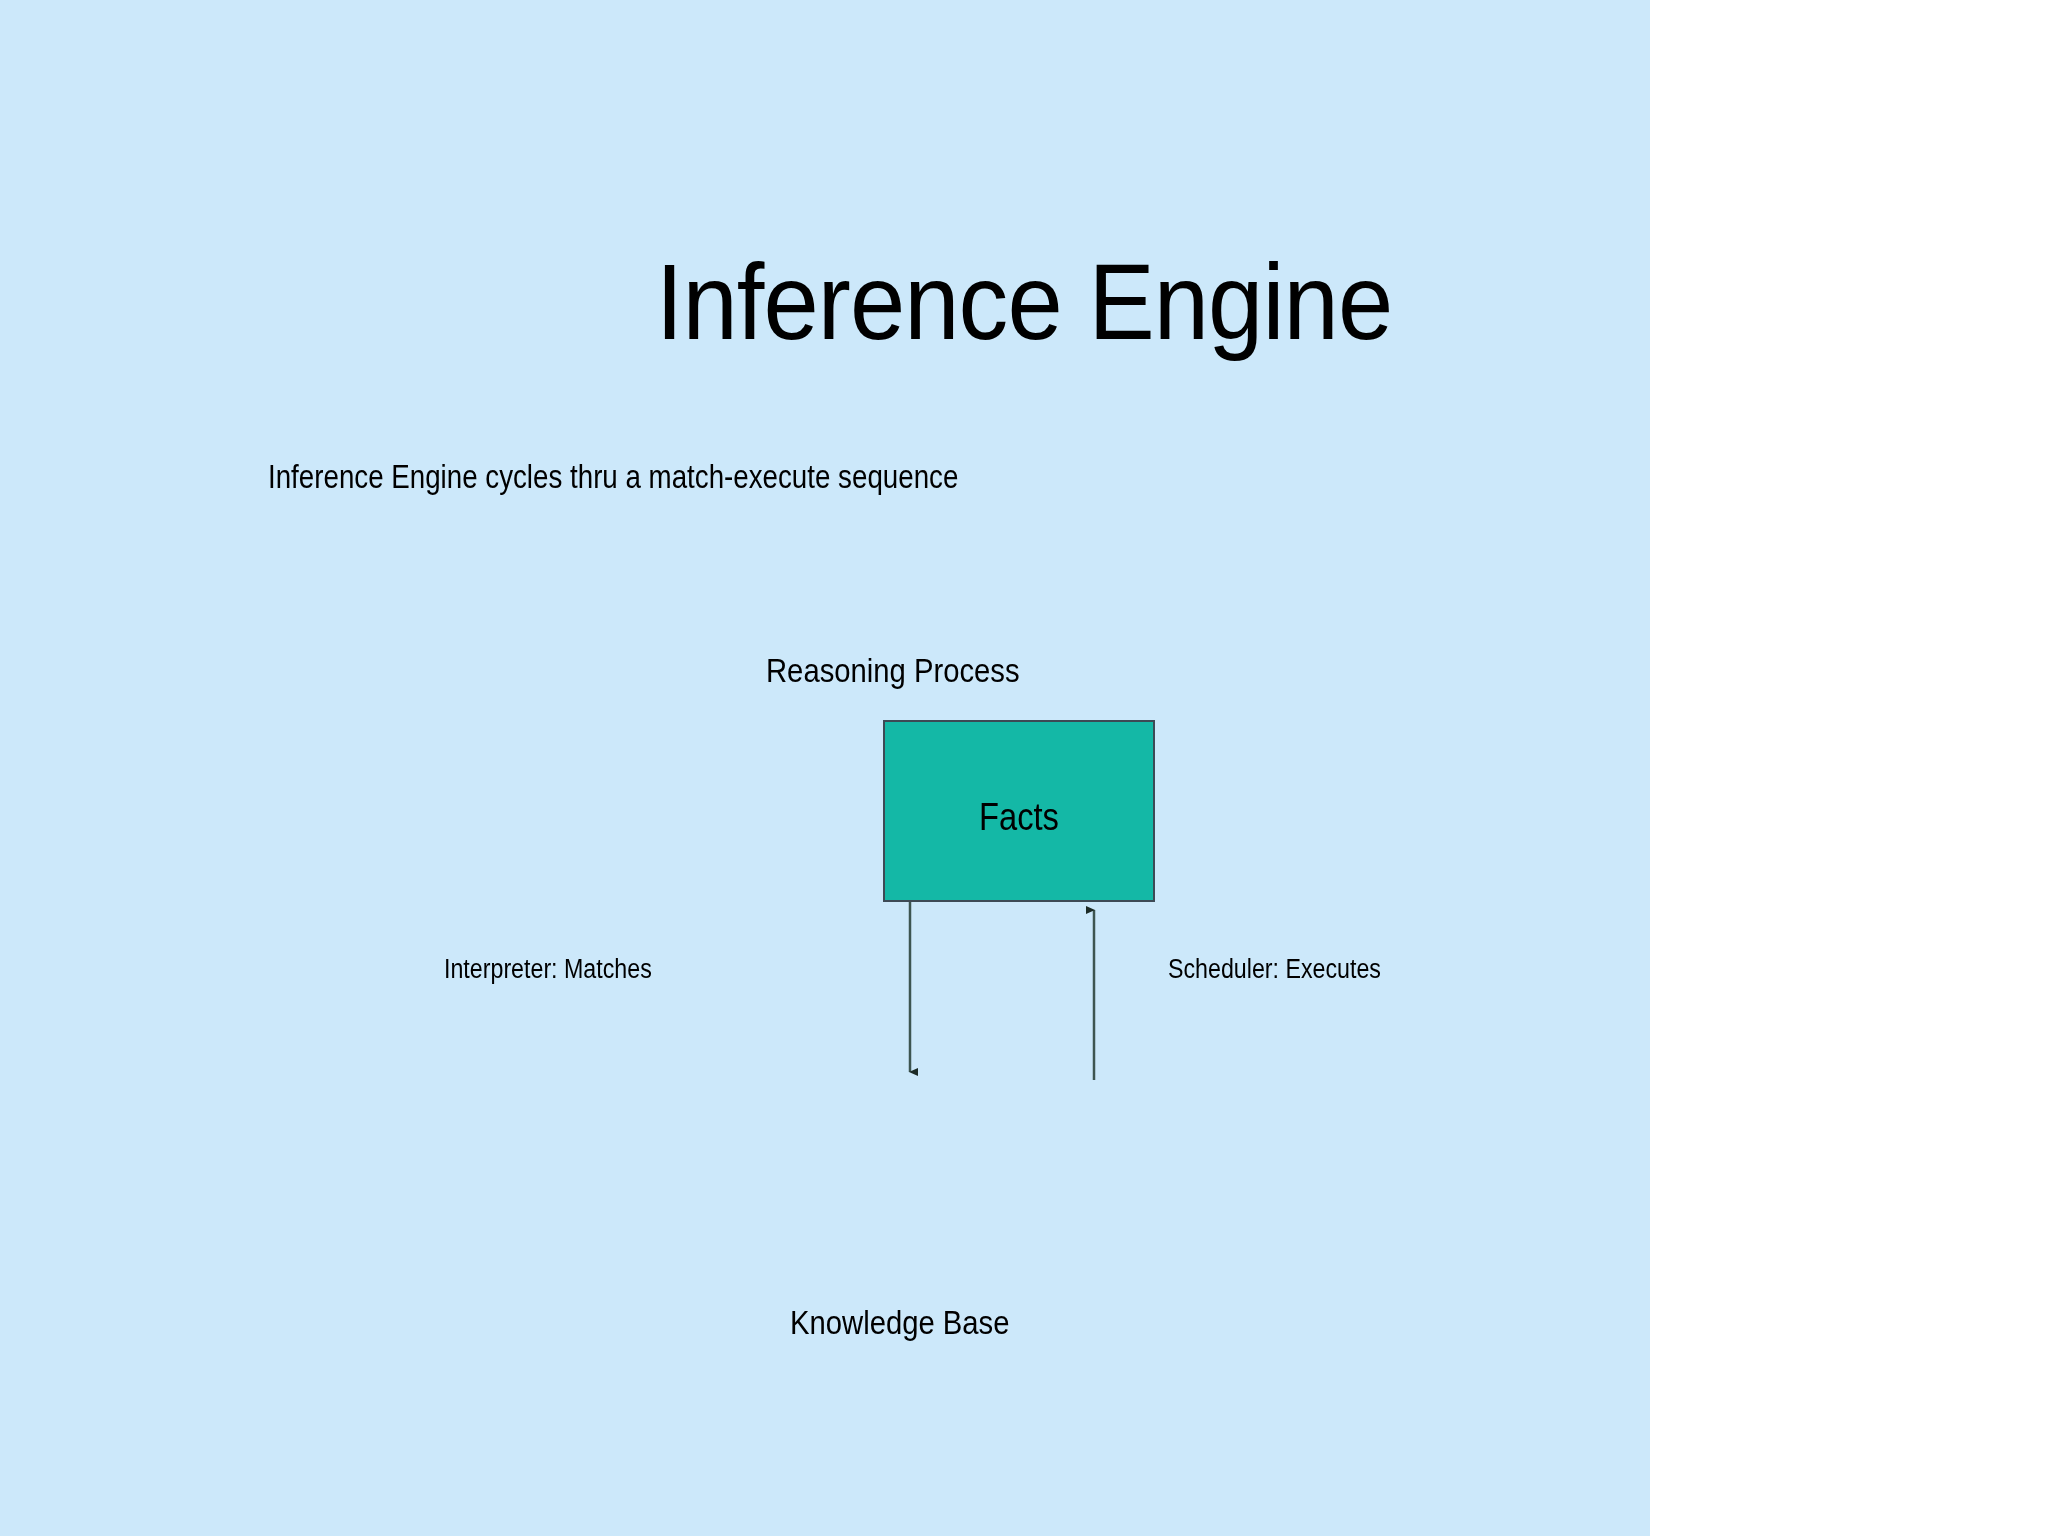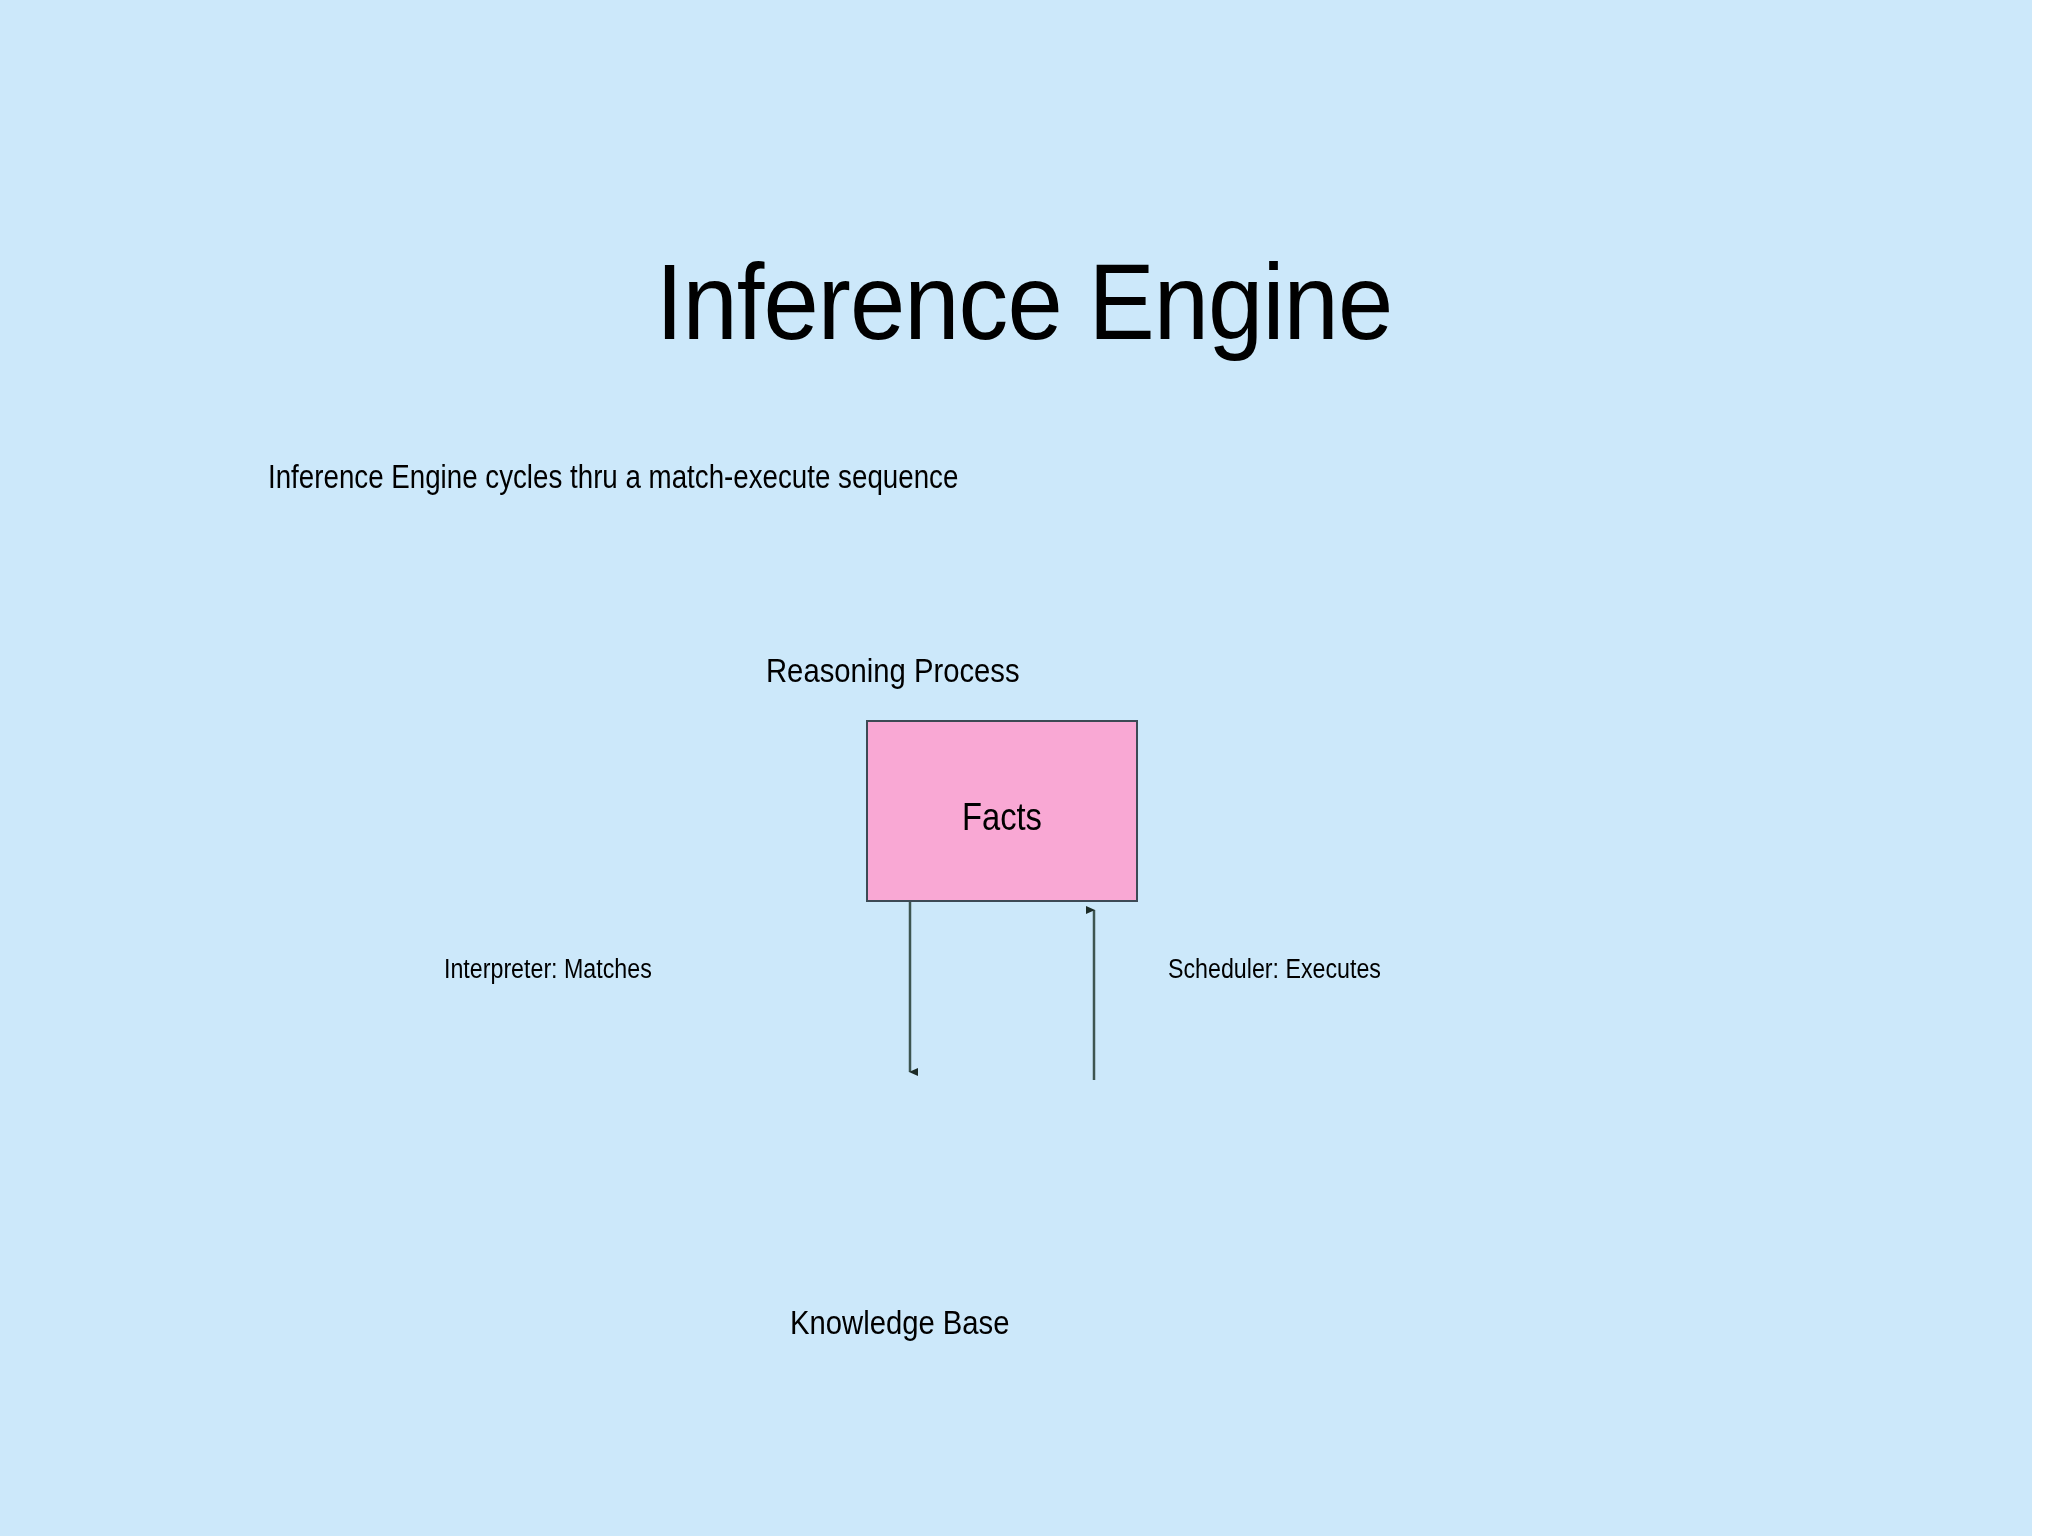--- a/index.html
+++ b/index.html
@@ -9,21 +9,21 @@
   }
   body {
     width: 2048px;
     height: 1536px;
     overflow: hidden;
     font-family: "Liberation Sans", "DejaVu Sans", sans-serif;
   }
 
   #slide {
     position: relative;
-    width: 2032px;
+    width: 1650px;
     height: 1536px;
     background: #cce8fa;
   }
 
   
   #slide-title {
     position: absolute;
     left: 0;
     top: 176px;
     width: 2048px;
@@ -55,23 +55,24 @@
   #diagram {
     position: absolute;
     left: 0;
     top: 8px;
     width: 2048px;
     height: 1536px;
   }
 
   .node-box {
     position: absolute;
-    background: #f9a8d4;
+    background: #14b8a6;
     border: 2px solid #3d4a55;
     box-sizing: border-box;
+    margin-left: 17px;
   }
 
   #facts-box {
     left: 866px;
     top: 712px;
     width: 272px;
     height: 182px;
   }
 
   #rules-box {

